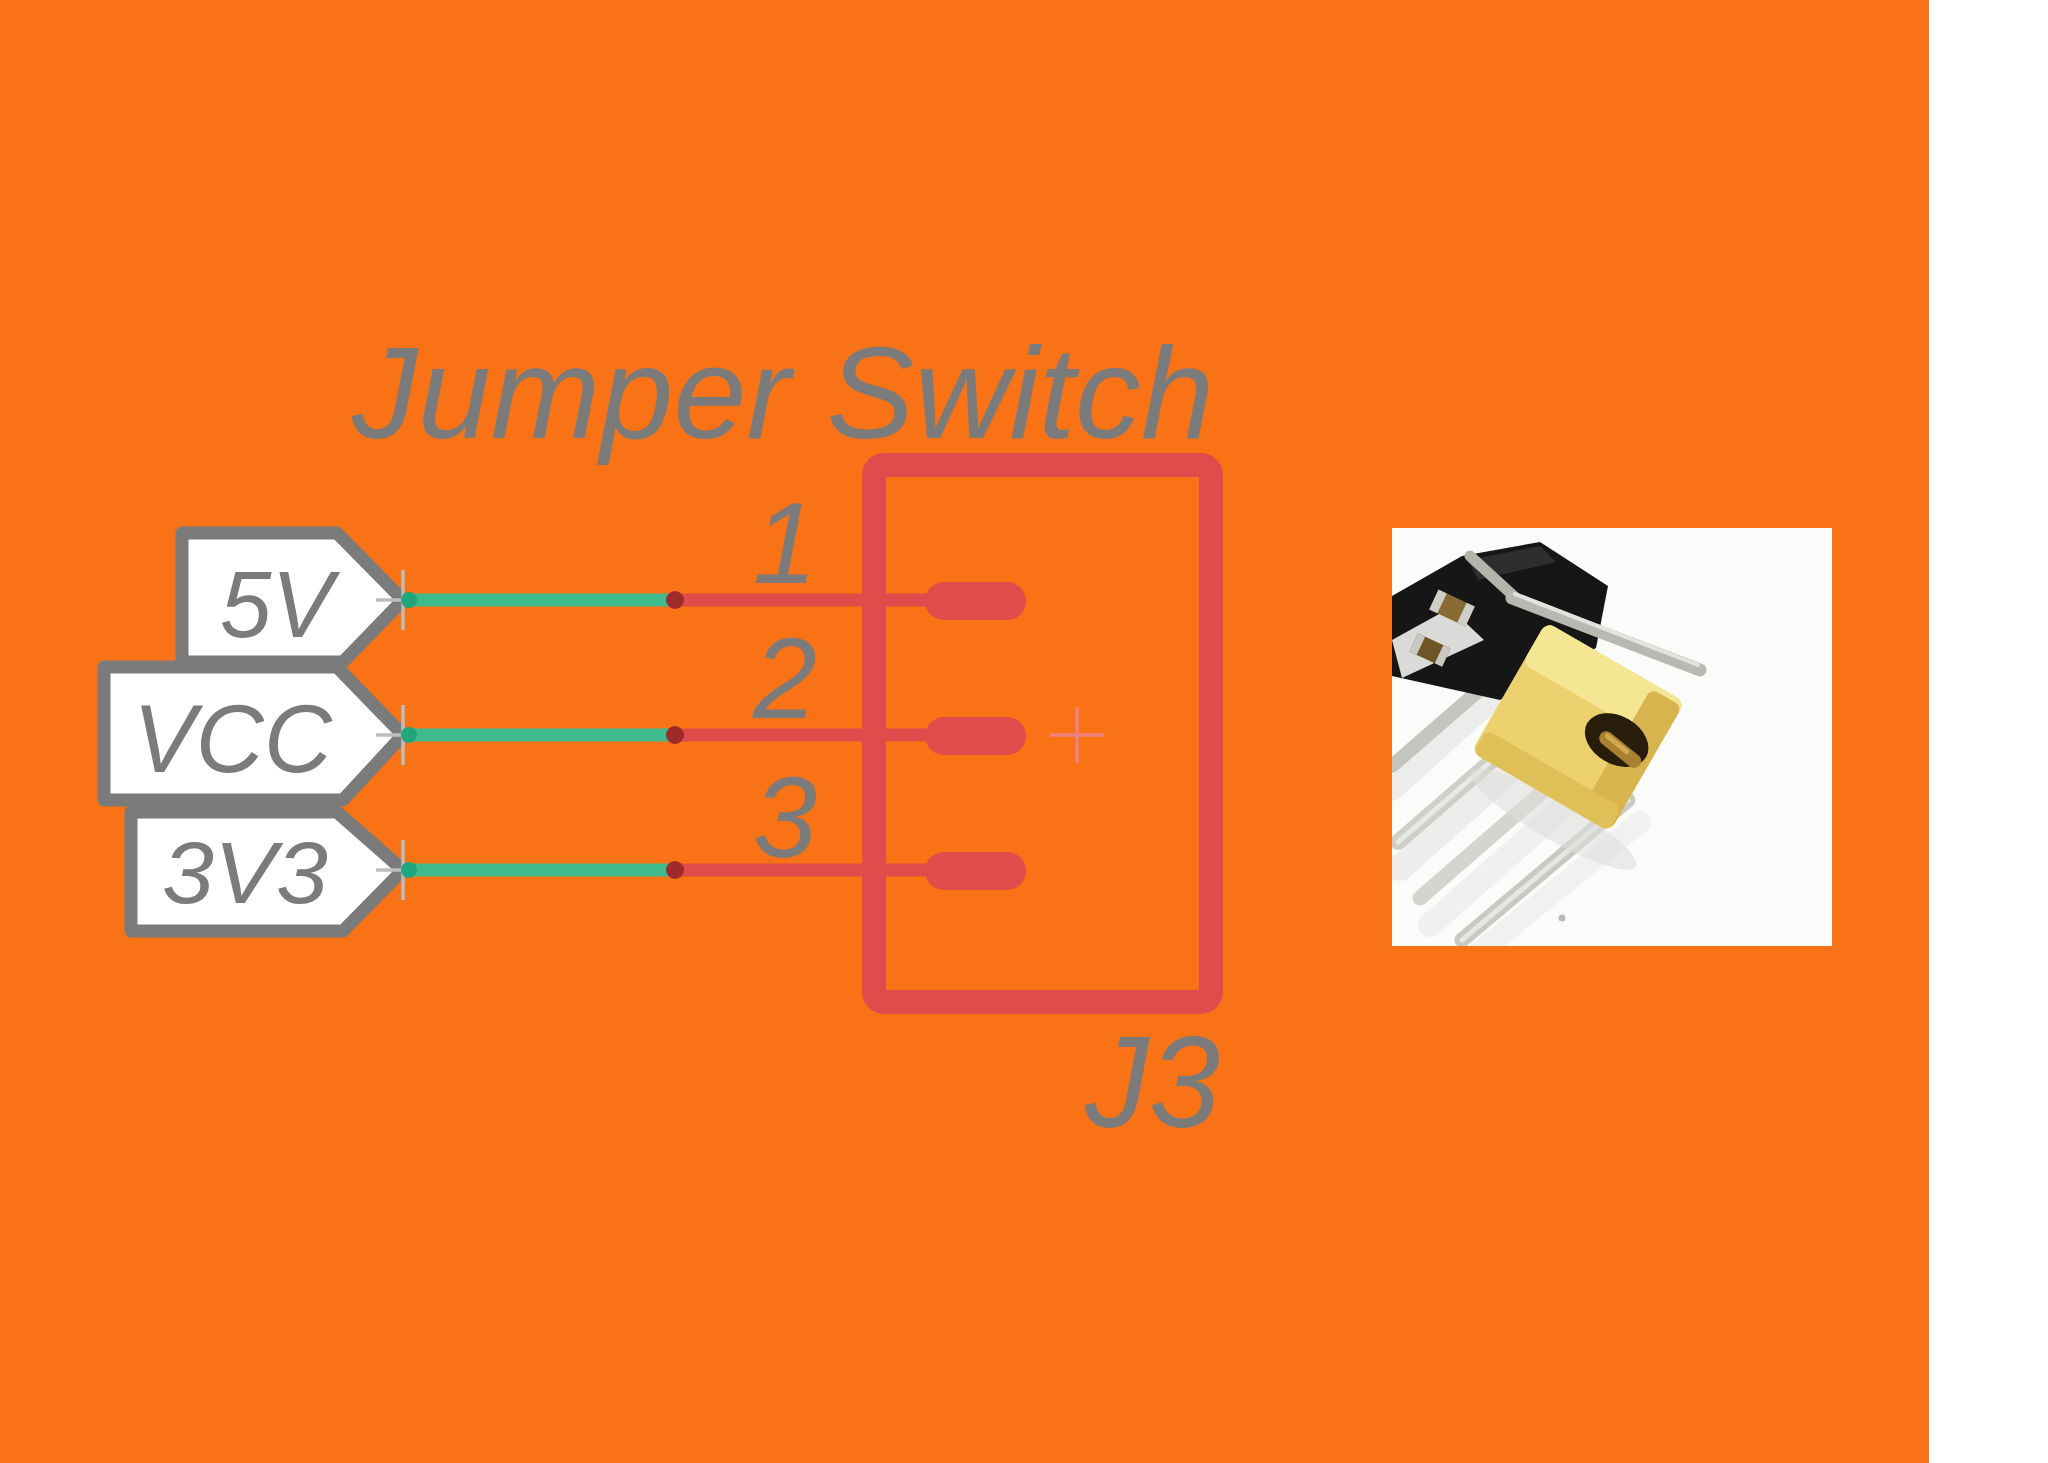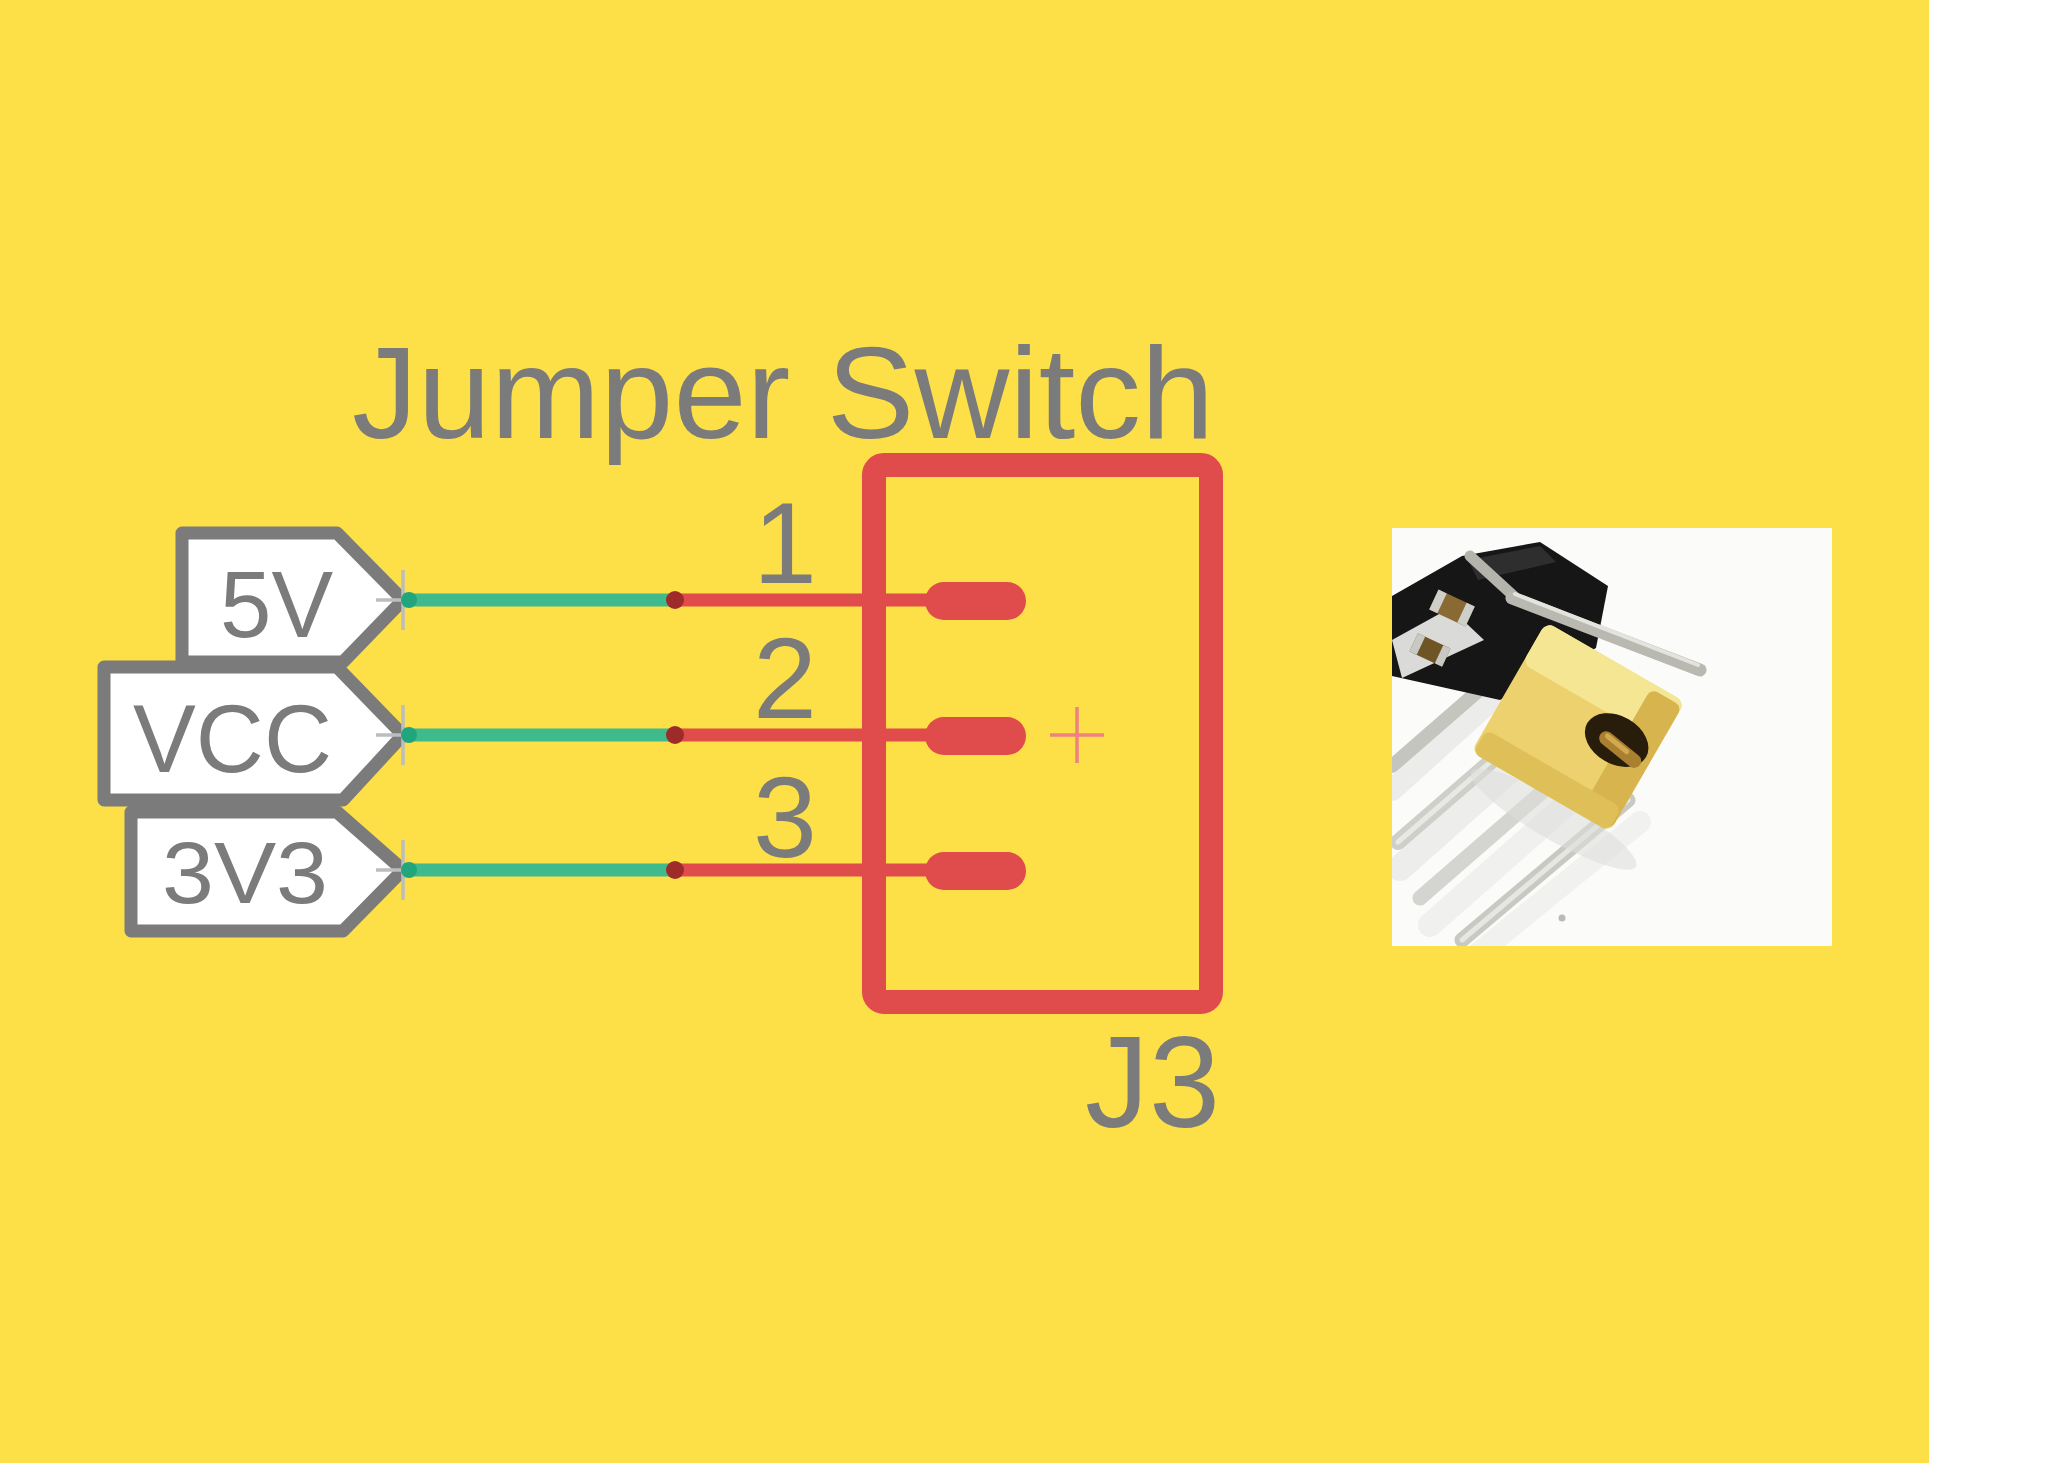--- a/index.html
+++ b/index.html
@@ -1,16 +1,16 @@
 <!DOCTYPE html>
 <html><head>
 <meta charset="utf-8">
 <style>
   html,body{margin:0;padding:0;background:#ffffff;}
-  .stage{position:relative;width:1929px;height:1463px;background:#fde047;overflow:hidden;}
+  .stage{position:relative;width:1929px;height:1463px;background:#f97316;overflow:hidden;font-style:italic;}
   svg{display:block;}
   text{font-family:"Liberation Sans", sans-serif;}
 </style>
 </head>
 <body>
 
 <div class="stage">
 <svg width="2048" height="1463" viewBox="0 0 2048 1463" xmlns="http://www.w3.org/2000/svg">
 
   <text x="352" y="438" font-size="130" textLength="862" lengthAdjust="spacingAndGlyphs" fill="#7b7b7b">Jumper Switch</text>

